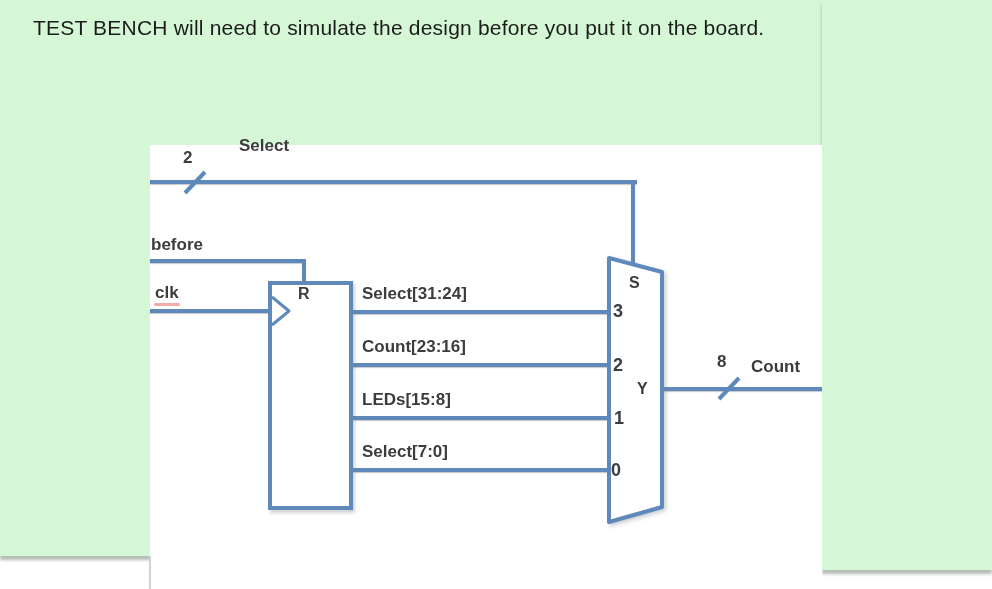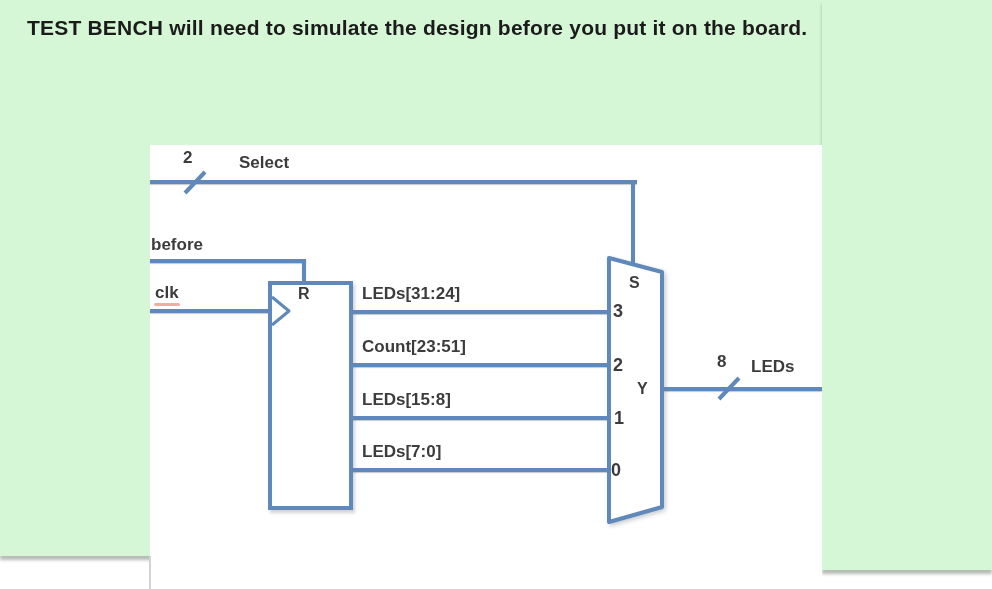--- a/index.html
+++ b/index.html
@@ -17,22 +17,22 @@
   }
   .canvas {
     position:absolute; left:150px; top:145px; width:672px; height:444px;
     background:#ffffff;
   }
   .canvas-edge {
     position:absolute; left:149px; top:556px; width:2px; height:33px;
     background:#cfd6cf;
   }
   .title {
-    position:absolute; left:27px; top:16px;
-    font-size:21px; font-weight:bold; color:#1b1b1b;
+    position:absolute; left:33px; top:16px;
+    font-size:21px; font-weight:normal; color:#1b1b1b;
     letter-spacing:0.2px; white-space:nowrap;
   }
   .wire { position:absolute; background:#5f89ba; box-shadow:0 1px 1px rgba(90,100,115,0.35); }
   .wire.h { height:4px; }
   .wire.v { width:4px; }
   .register {
     position:absolute; left:268px; top:281px; width:85px; height:229px;
     border:4px solid #5f89ba; background:#ffffff; box-sizing:border-box;
     box-shadow:2px 3px 3px rgba(120,130,140,0.35);
   }
@@ -79,34 +79,34 @@
   <div class="register"></div>
 
   <svg class="overlay" width="992" height="589" viewBox="0 0 992 589">
     <polygon class="mux" points="609,258 662,272 662,507 609,522"></polygon>
     <path class="clk-tri" d="M272,297 L289,311 L272,325"></path>
     <line class="slash" x1="185" y1="193" x2="205" y2="172"></line>
     <line class="slash" x1="719" y1="399" x2="739" y2="378"></line>
   </svg>
 
   <div class="lbl fs17" style="left:183px;top:148px">2</div>
-  <div class="lbl fs17" style="left:239px;top:153px">Select</div>
+  <div class="lbl fs17" style="left:239px;top:136px">Select</div>
   <div class="lbl fs17" style="left:151px;top:235px">before</div>
   <div class="lbl fs17" style="left:155px;top:283px">clk</div>
   <div class="clk-underline"></div>
   <div class="lbl fs16" style="left:298px;top:285px">R</div>
 
-  <div class="lbl fs17" style="left:362px;top:284px">LEDs[31:24]</div>
-  <div class="lbl fs17" style="left:362px;top:337px">Count[23:51]</div>
+  <div class="lbl fs17" style="left:362px;top:284px">Select[31:24]</div>
+  <div class="lbl fs17" style="left:362px;top:337px">Count[23:16]</div>
   <div class="lbl fs17" style="left:362px;top:390px">LEDs[15:8]</div>
-  <div class="lbl fs17" style="left:362px;top:442px">LEDs[7:0]</div>
+  <div class="lbl fs17" style="left:362px;top:442px">Select[7:0]</div>
 
   <div class="lbl fs16" style="left:629px;top:274px">S</div>
   <div class="lbl fs18" style="left:613px;top:301px">3</div>
   <div class="lbl fs18" style="left:613px;top:355px">2</div>
   <div class="lbl fs18" style="left:614px;top:408px">1</div>
   <div class="lbl fs18" style="left:611px;top:460px">0</div>
   <div class="lbl fs16" style="left:637px;top:380px">Y</div>
 
   <div class="lbl fs17" style="left:717px;top:352px">8</div>
-  <div class="lbl fs17" style="left:751px;top:357px">LEDs</div>
+  <div class="lbl fs17" style="left:751px;top:357px">Count</div>
 
 </div>
 
 </body></html>

